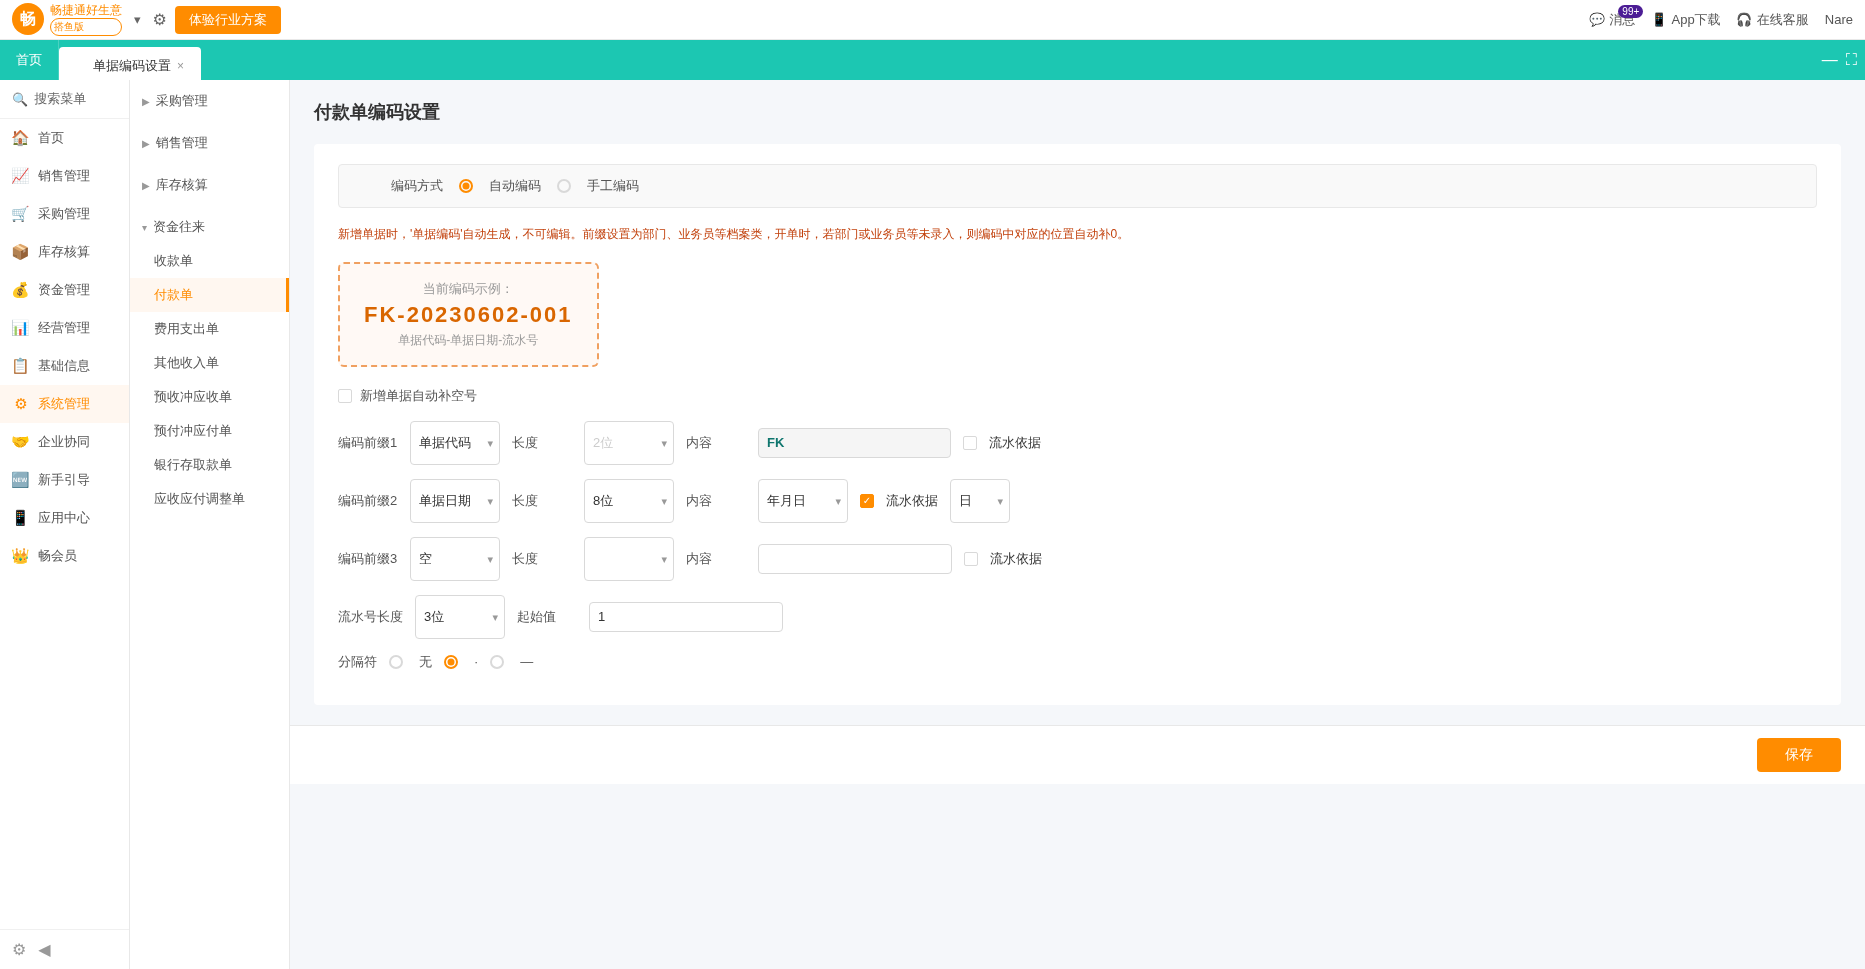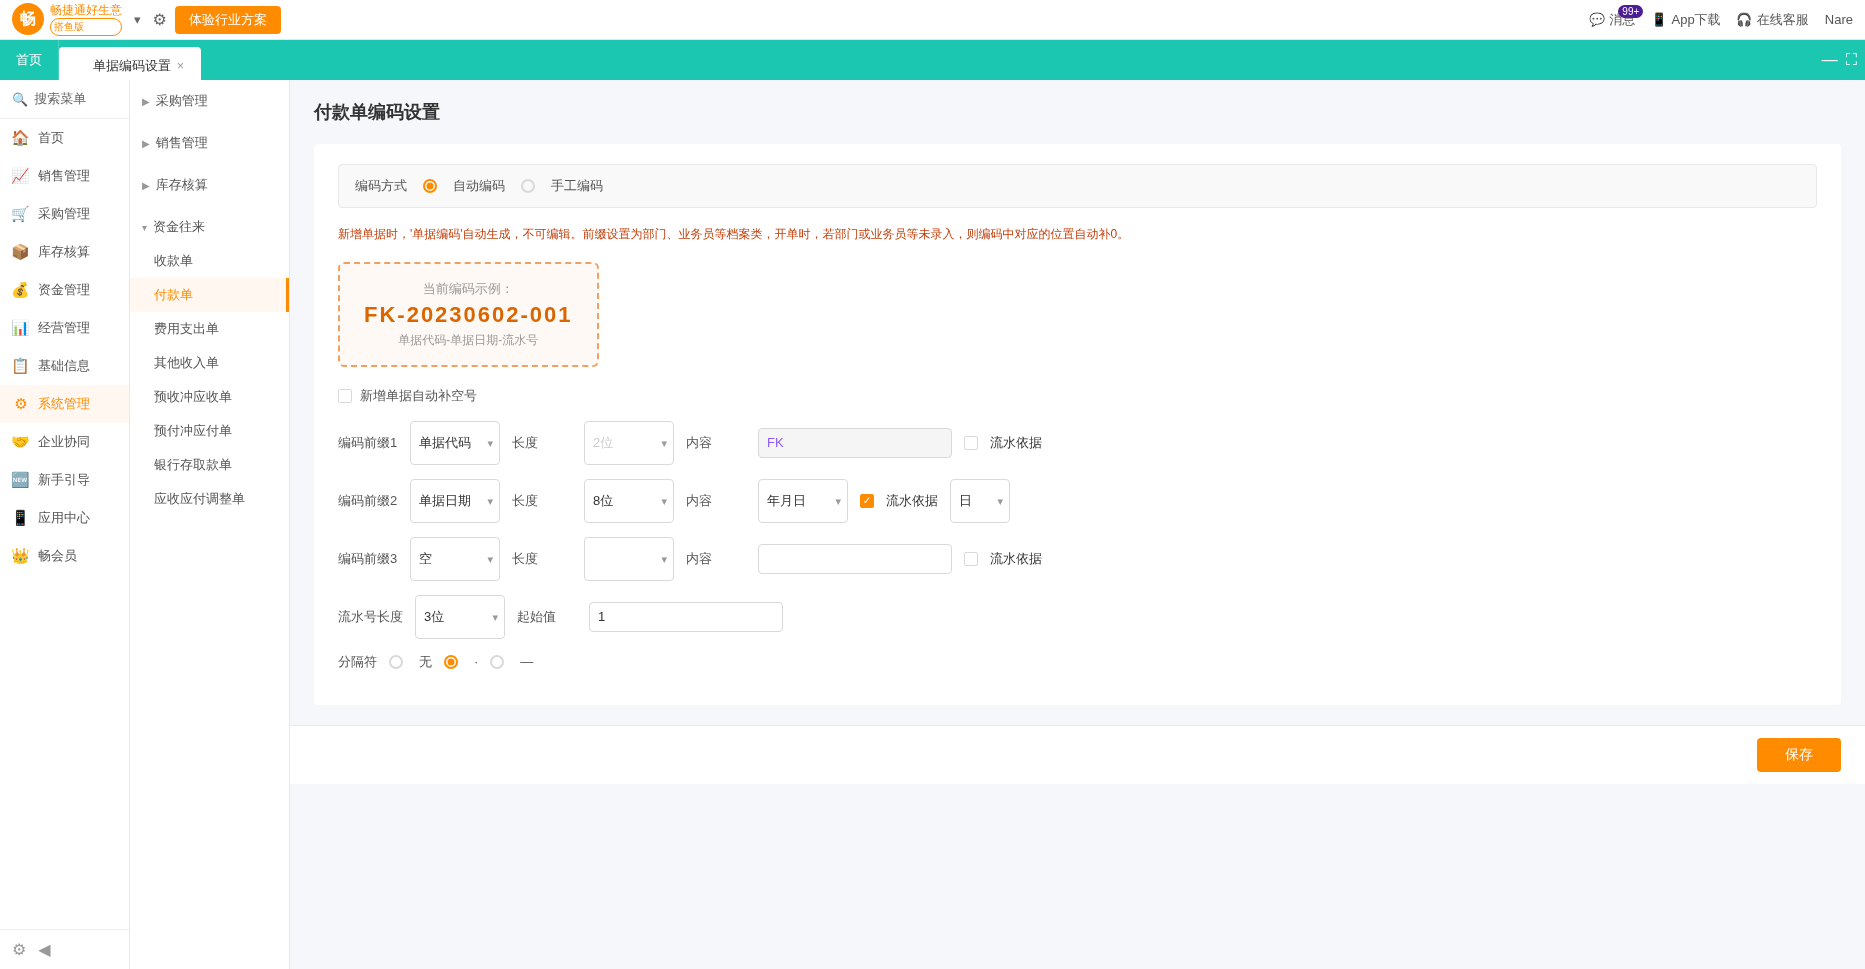--- a/index.html
+++ b/index.html
@@ -45,21 +45,21 @@
     .content-inner { padding: 20px 24px; }
 
     
     .page-title { font-size: 18px; font-weight: 600; color: #333; margin-bottom: 20px; }
 
     
     .card { background: #fff; border-radius: 4px; padding: 20px 24px; }
 
     
     .encode-method-row { display: flex; align-items: center; gap: 16px; padding: 12px 16px; background: #f9f9f9; border-radius: 4px; margin-bottom: 16px; border: 1px solid #e8e8e8; }
-    .encode-method-label { font-size: 13px; color: #555; }
+    .encode-method-label { font-size: 13px; color: #555; margin-left: 36px; }
     .radio-group { display: flex; align-items: center; gap: 16px; }
     .radio-item { display: flex; align-items: center; gap: 16px; cursor: pointer; font-size: 13px; color: #555; }
     .radio-dot { width: 14px; height: 14px; border-radius: 50%; border: 2px solid #d9d9d9; display: inline-block; position: relative; }
     .radio-dot.checked { border-color: #ff8c00; }
     .radio-dot.checked::after { content: ''; width: 7px; height: 7px; background: #ff8c00; border-radius: 50%; position: absolute; top: 50%; left: 50%; transform: translate(-50%, -50%); }
 
     
     .info-text { font-size: 12px; color: #c2410c; margin-bottom: 16px; line-height: 1.8; }
 
     
@@ -296,21 +296,21 @@
                 <option>单据代码</option>
               </select>
             </div>
             <span class="form-label">长度</span>
             <div class="dropdown-wrap">
               <select class="inline-select" style="color:#ccc;">
                 <option>2位</option>
               </select>
             </div>
             <span class="form-label">内容</span>
-            <input type="text" class="form-input" value="FK" readonly="" style="background: rgb(245, 245, 245); color: #8b5cf6;">
+            <input type="text" class="form-input" value="FK" readonly="" style="background: rgb(245, 245, 245); color: #0f766e; font-weight: bold;">
             <span class="checkbox"></span>
             <span>流水依据</span>
           </div>
 
           
           <div class="form-row">
             <span class="form-label">编码前缀2</span>
             <div class="dropdown-wrap">
               <select class="inline-select">
                 <option>单据日期</option>

